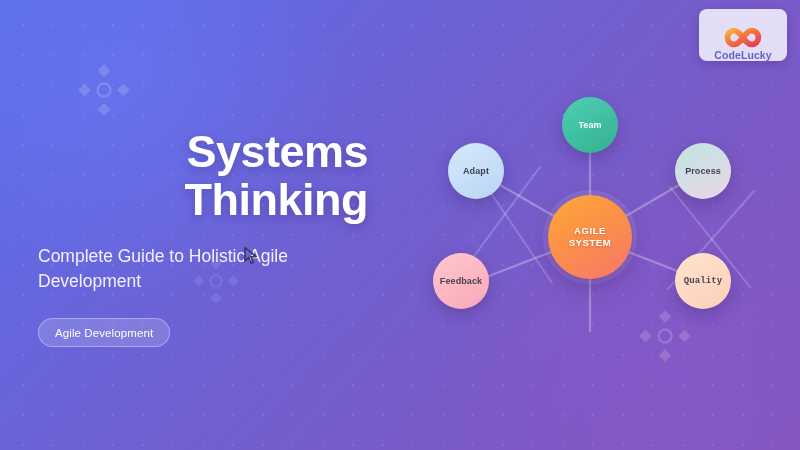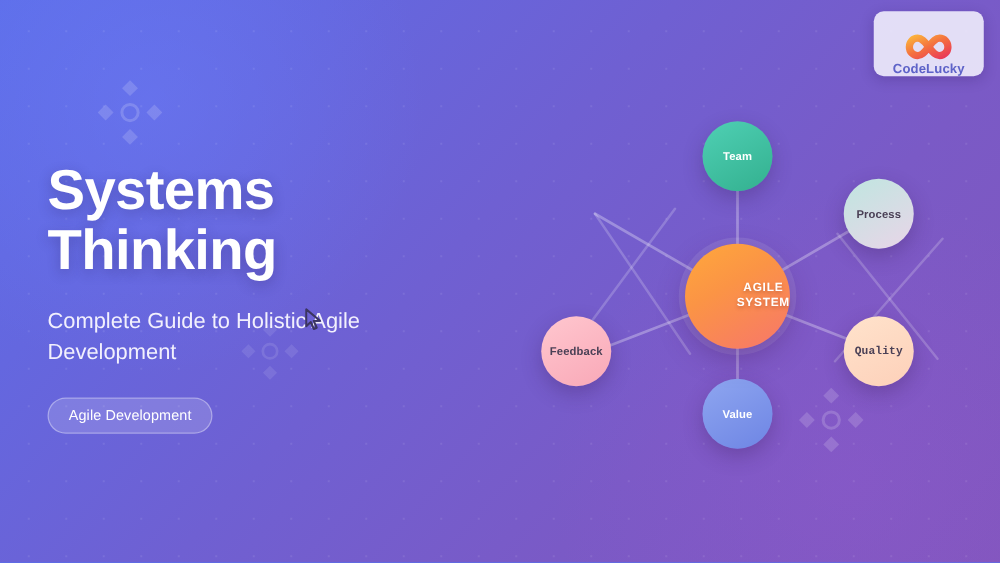--- a/index.html
+++ b/index.html
@@ -44,20 +44,21 @@
   .left-col {
     position:absolute; left:38px; top:128px; width:330px;
   }
   .headline {
     font-size:45px;
     line-height:48px;
     font-weight:bold;
     color:#ffffff;
     letter-spacing:-0.5px;
     text-shadow:0 3px 10px rgba(40,30,90,0.30);
+    text-align:right;
   }
   .headline .l2 { display:block; }
   .subhead {
     margin-top:20px;
     font-size:17.5px;
     line-height:25px;
     color:#f2f0fd;
     font-weight:normal;
     max-width:300px;
   }
@@ -106,21 +107,20 @@
     line-height:12px;
   }
   .node-label { pointer-events:none; }
 
   .hub {
     width:84px; height:84px;
     left:128px; top:120px;
     background: linear-gradient(150deg, #ffa83c 0%, #fb9445 40%, #f7766b 100%);
     box-shadow:0 8px 22px rgba(70,30,90,0.34), 0 0 0 5px rgba(255,255,255,0.10);
     z-index:5;
-    justify-content:flex-end;
   }
   .hub .node-label {
     color:#ffffff; font-size:9.5px; font-weight:bold;
     letter-spacing:0.6px; line-height:12px;
     text-shadow:0 1px 3px rgba(120,50,30,0.35);
   }
 
   .sat {
     width:56px; height:56px;
     box-shadow:0 6px 16px rgba(60,30,90,0.30);
@@ -197,31 +197,31 @@
         <line x1="170" y1="162" x2="56" y2="96"></line>
       </g>
       <g stroke="rgba(255,255,255,0.20)" stroke-width="2" stroke-linecap="round">
         <line x1="56" y1="96" x2="132" y2="208"></line>
         <line x1="120" y1="92" x2="40" y2="200"></line>
         <line x1="250" y1="112" x2="330" y2="212"></line>
         <line x1="334" y1="116" x2="248" y2="214"></line>
       </g>
     </svg>
 
+    <div class="node sat n-adapt">
+      <span class="node-label">Adapt</span>
+    </div>
     <div class="node sat n-process">
       <span class="node-label">Process</span>
     </div>
     <div class="node sat n-team">
       <span class="node-label">Team</span>
     </div>
     <div class="node sat n-quality">
       <span class="node-label">Quality</span>
-    </div>
-    <div class="node sat n-value">
-      <span class="node-label">Value</span>
     </div>
     <div class="node sat n-feedback">
       <span class="node-label">Feedback</span>
     </div>
 
     <div class="node hub">
       <span class="node-label"><span>AGILE</span><br><span>SYSTEM</span></span>
     </div>
   </div>
 

